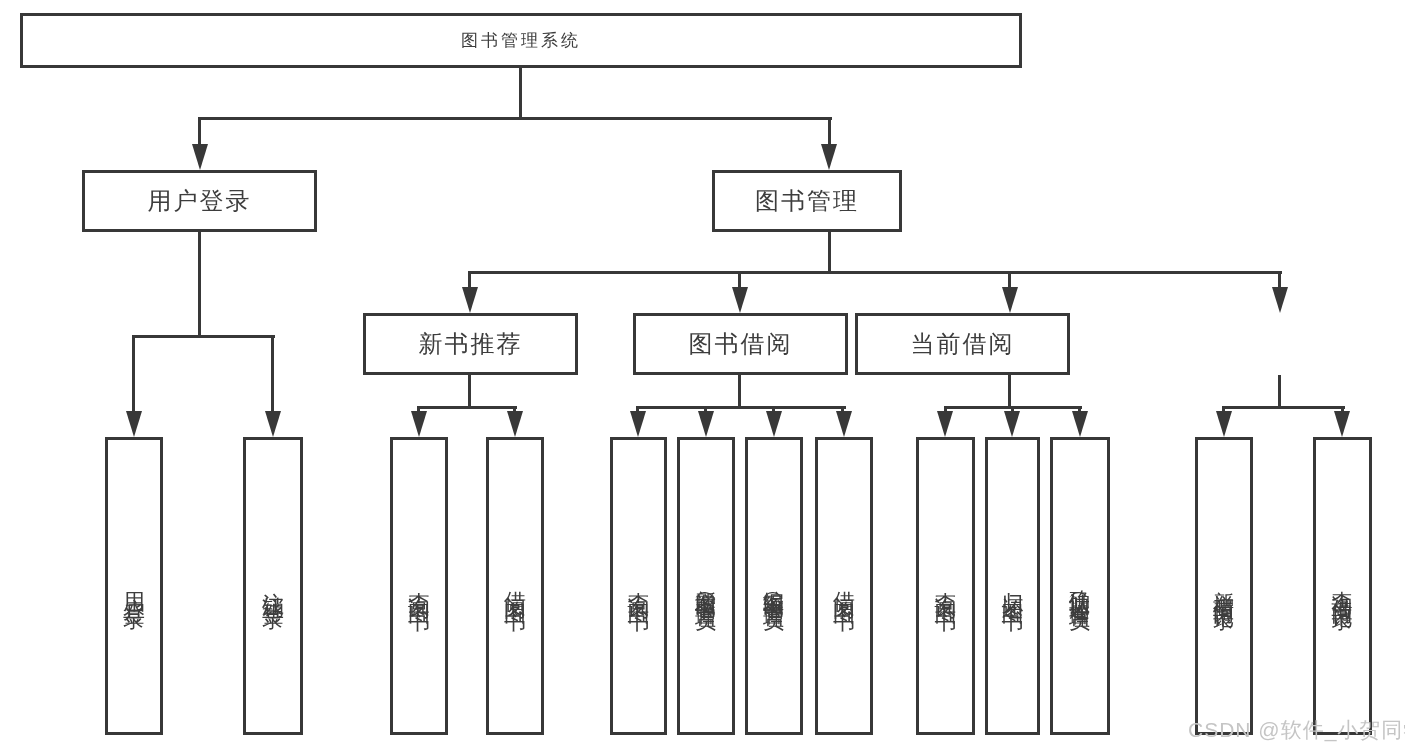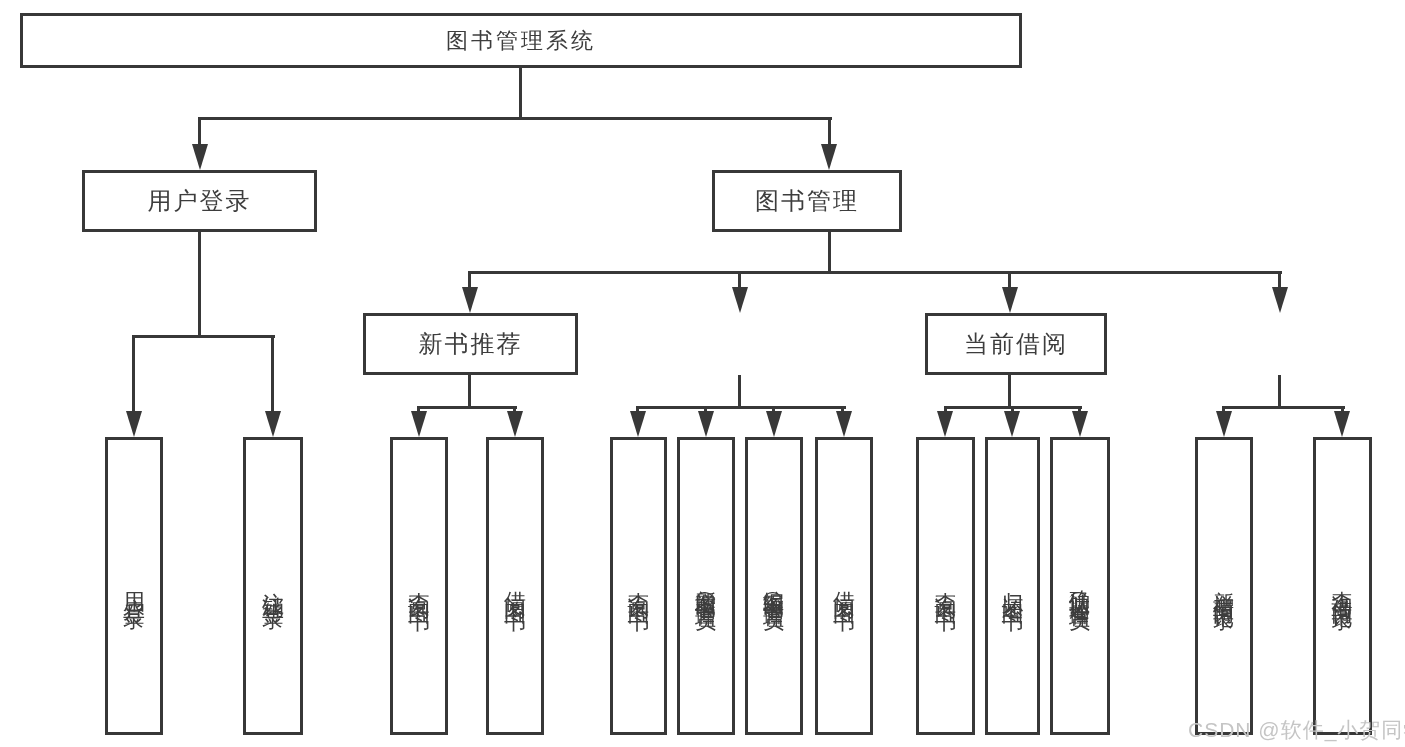--- a/index.html
+++ b/index.html
@@ -28,21 +28,21 @@
   .watermark{
     position:absolute;left:1188px;top:716px;z-index:6;
     font-size:21px;color:#c5c5c5;white-space:nowrap;letter-spacing:1px;
   }
 </style>
 </head>
 <body>
 
 <div id="canvas">
 
-  <div class="box hbox" style="left:20px;top:13px;width:1002px;height:55px;font-size:22px;letter-spacing:3px">图书管理系统</div>
+  <div class="box hbox" style="left:20px;top:13px;width:1002px;height:55px;font-size:17px;letter-spacing:3px">图书管理系统</div>
 
   <div class="vline" style="left:519px;top:68px;height:49px"></div>
   <div class="hline" style="left:198px;top:117px;width:634px"></div>
   <div class="vline" style="left:198px;top:117px;height:32px"></div>
   <div class="vline" style="left:828px;top:117px;height:32px"></div>
   <div class="arrow" style="left:192px;top:144px"></div>
   <div class="arrow" style="left:821px;top:144px"></div>
 
   <div class="box hbox" style="left:82px;top:170px;width:235px;height:62px">用户登录</div>
   <div class="box hbox" style="left:712px;top:170px;width:190px;height:62px">图书管理</div>
@@ -59,21 +59,22 @@
   <div class="vline" style="left:468px;top:271px;height:21px"></div>
   <div class="vline" style="left:738px;top:271px;height:21px"></div>
   <div class="vline" style="left:1008px;top:271px;height:21px"></div>
   <div class="vline" style="left:1278px;top:271px;height:21px"></div>
   <div class="arrow" style="left:462px;top:287px"></div>
   <div class="arrow" style="left:732px;top:287px"></div>
   <div class="arrow" style="left:1002px;top:287px"></div>
   <div class="arrow" style="left:1272px;top:287px"></div>
 
   <div class="box hbox" style="left:363px;top:313px;width:215px;height:62px">新书推荐</div>
-  <div class="box hbox" style="left:925px;top:313px;width:182px;height:62px">当前借阅</div>
+  <div class="box hbox" style="left:633px;top:313px;width:215px;height:62px">图书借阅</div>
+  <div class="box hbox" style="left:855px;top:313px;width:215px;height:62px">当前借阅</div>
 
   <div class="vline" style="left:468px;top:375px;height:34px"></div>
   <div class="hline" style="left:417px;top:406px;width:100px"></div>
   <div class="vline" style="left:417px;top:406px;height:10px"></div>
   <div class="vline" style="left:513px;top:406px;height:10px"></div>
   <div class="arrow" style="left:411px;top:411px"></div>
   <div class="arrow" style="left:507px;top:411px"></div>
 
   <div class="vline" style="left:738px;top:375px;height:34px"></div>
   <div class="hline" style="left:636px;top:406px;width:210px"></div>

